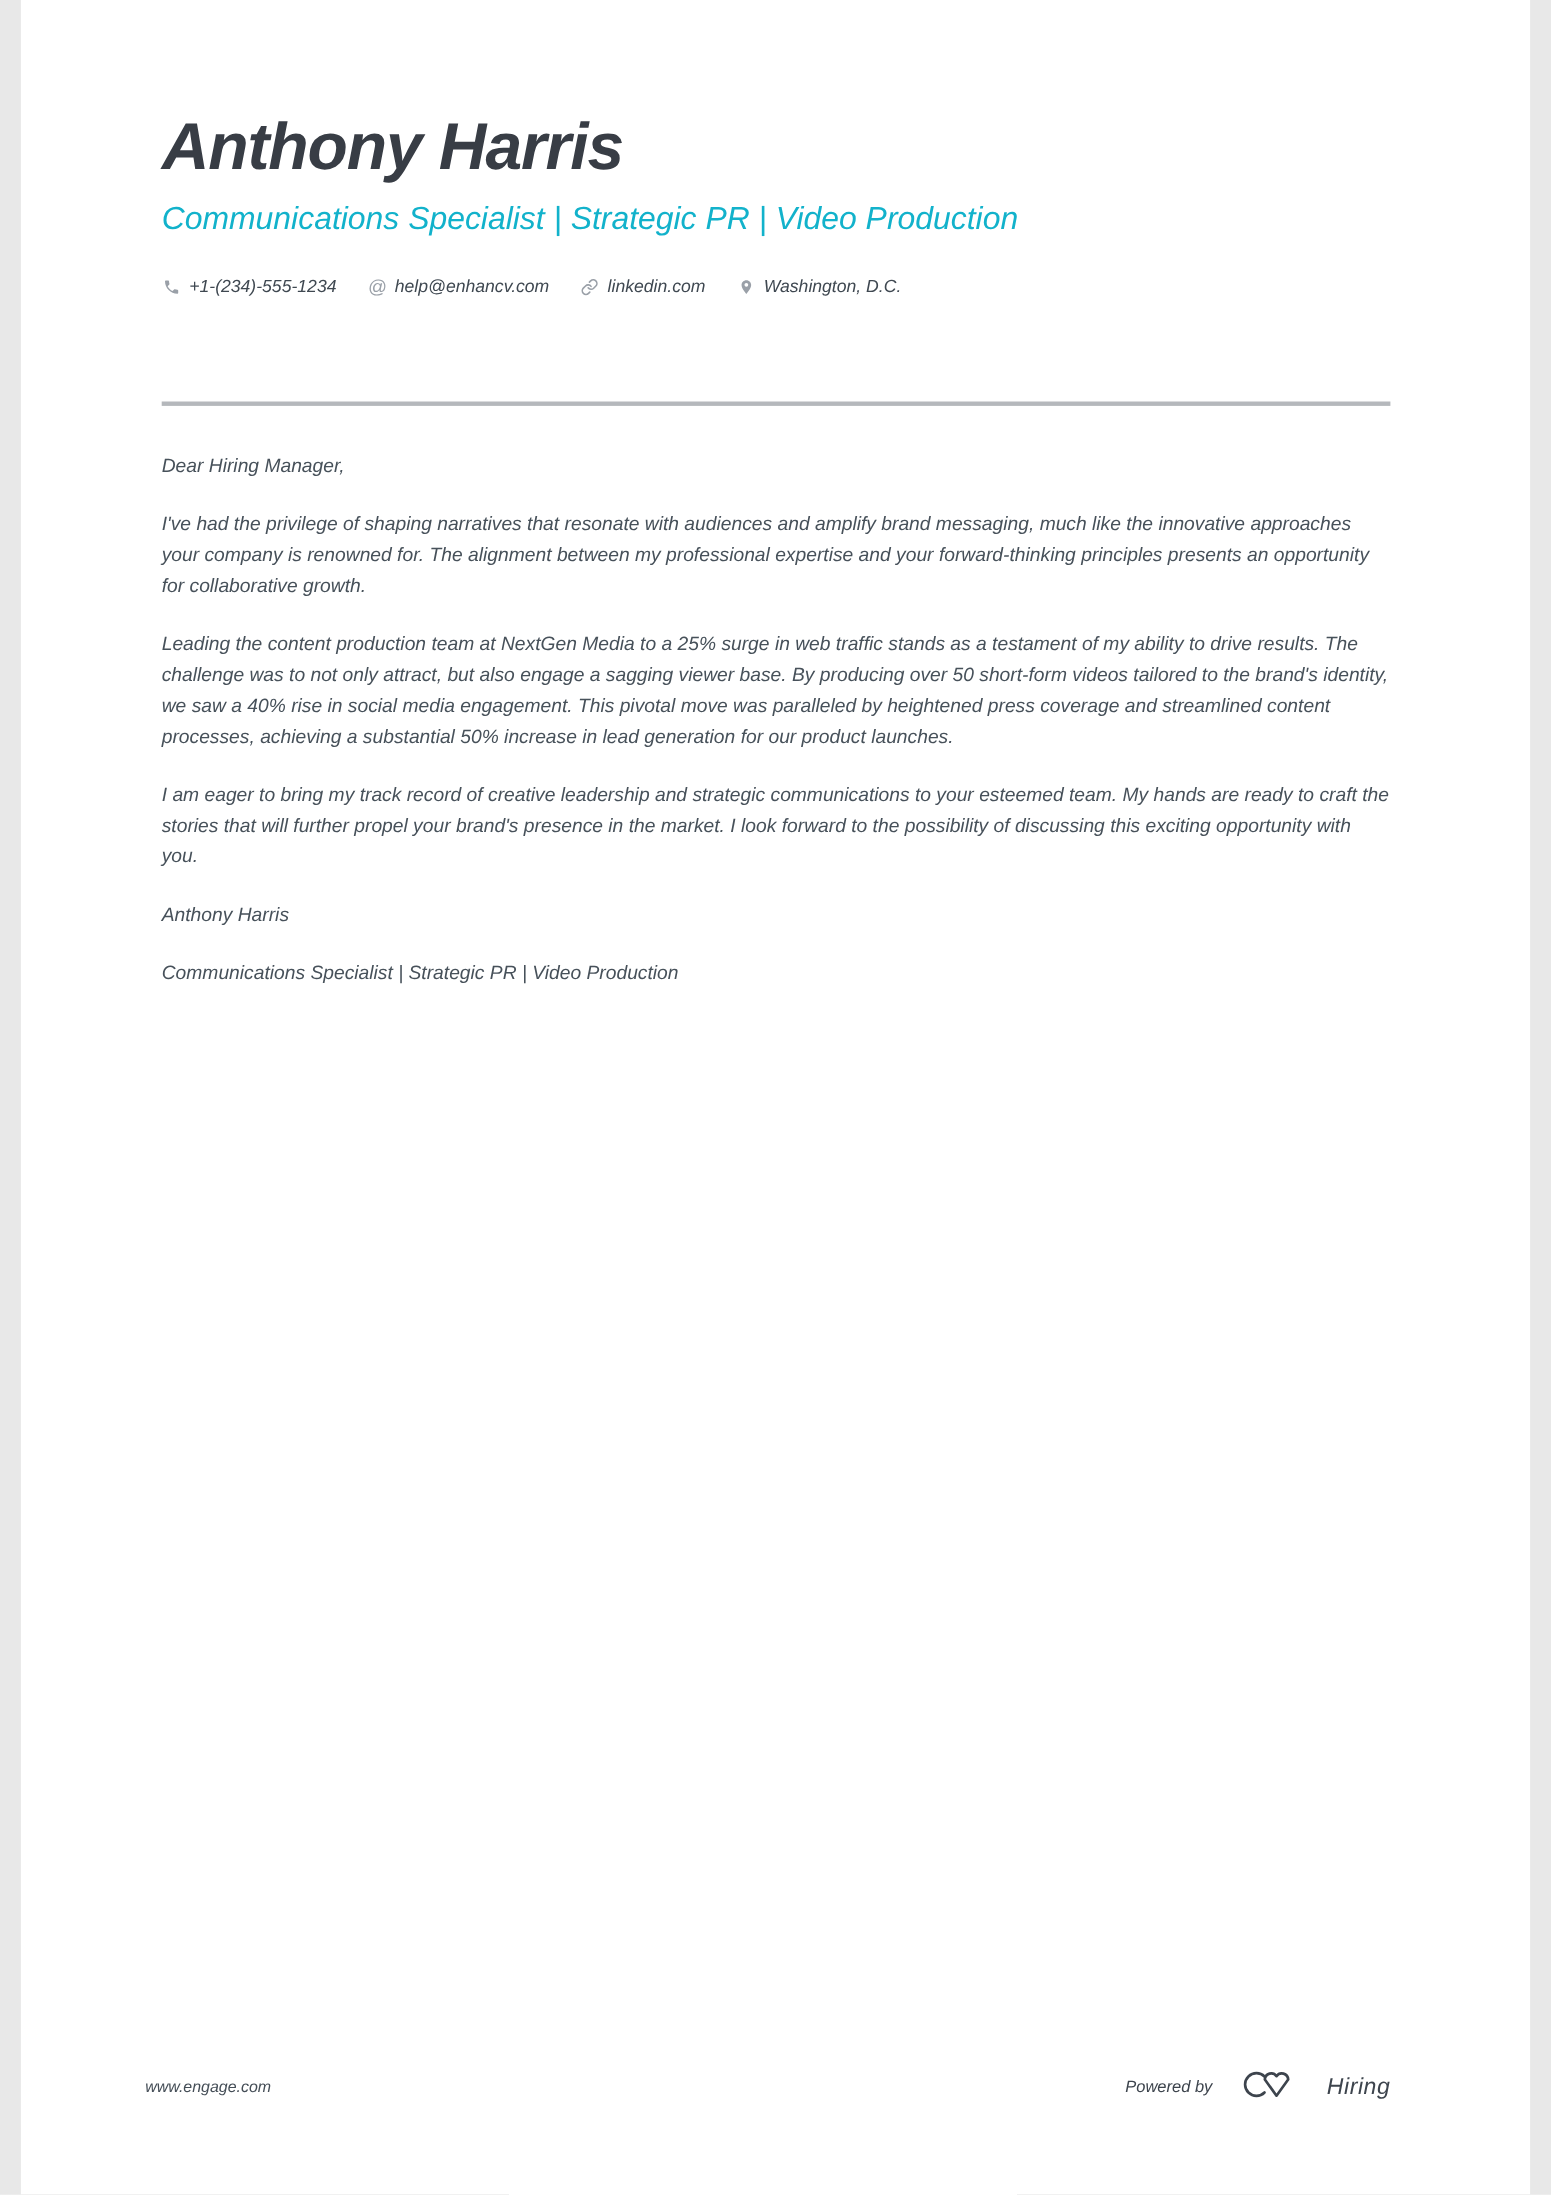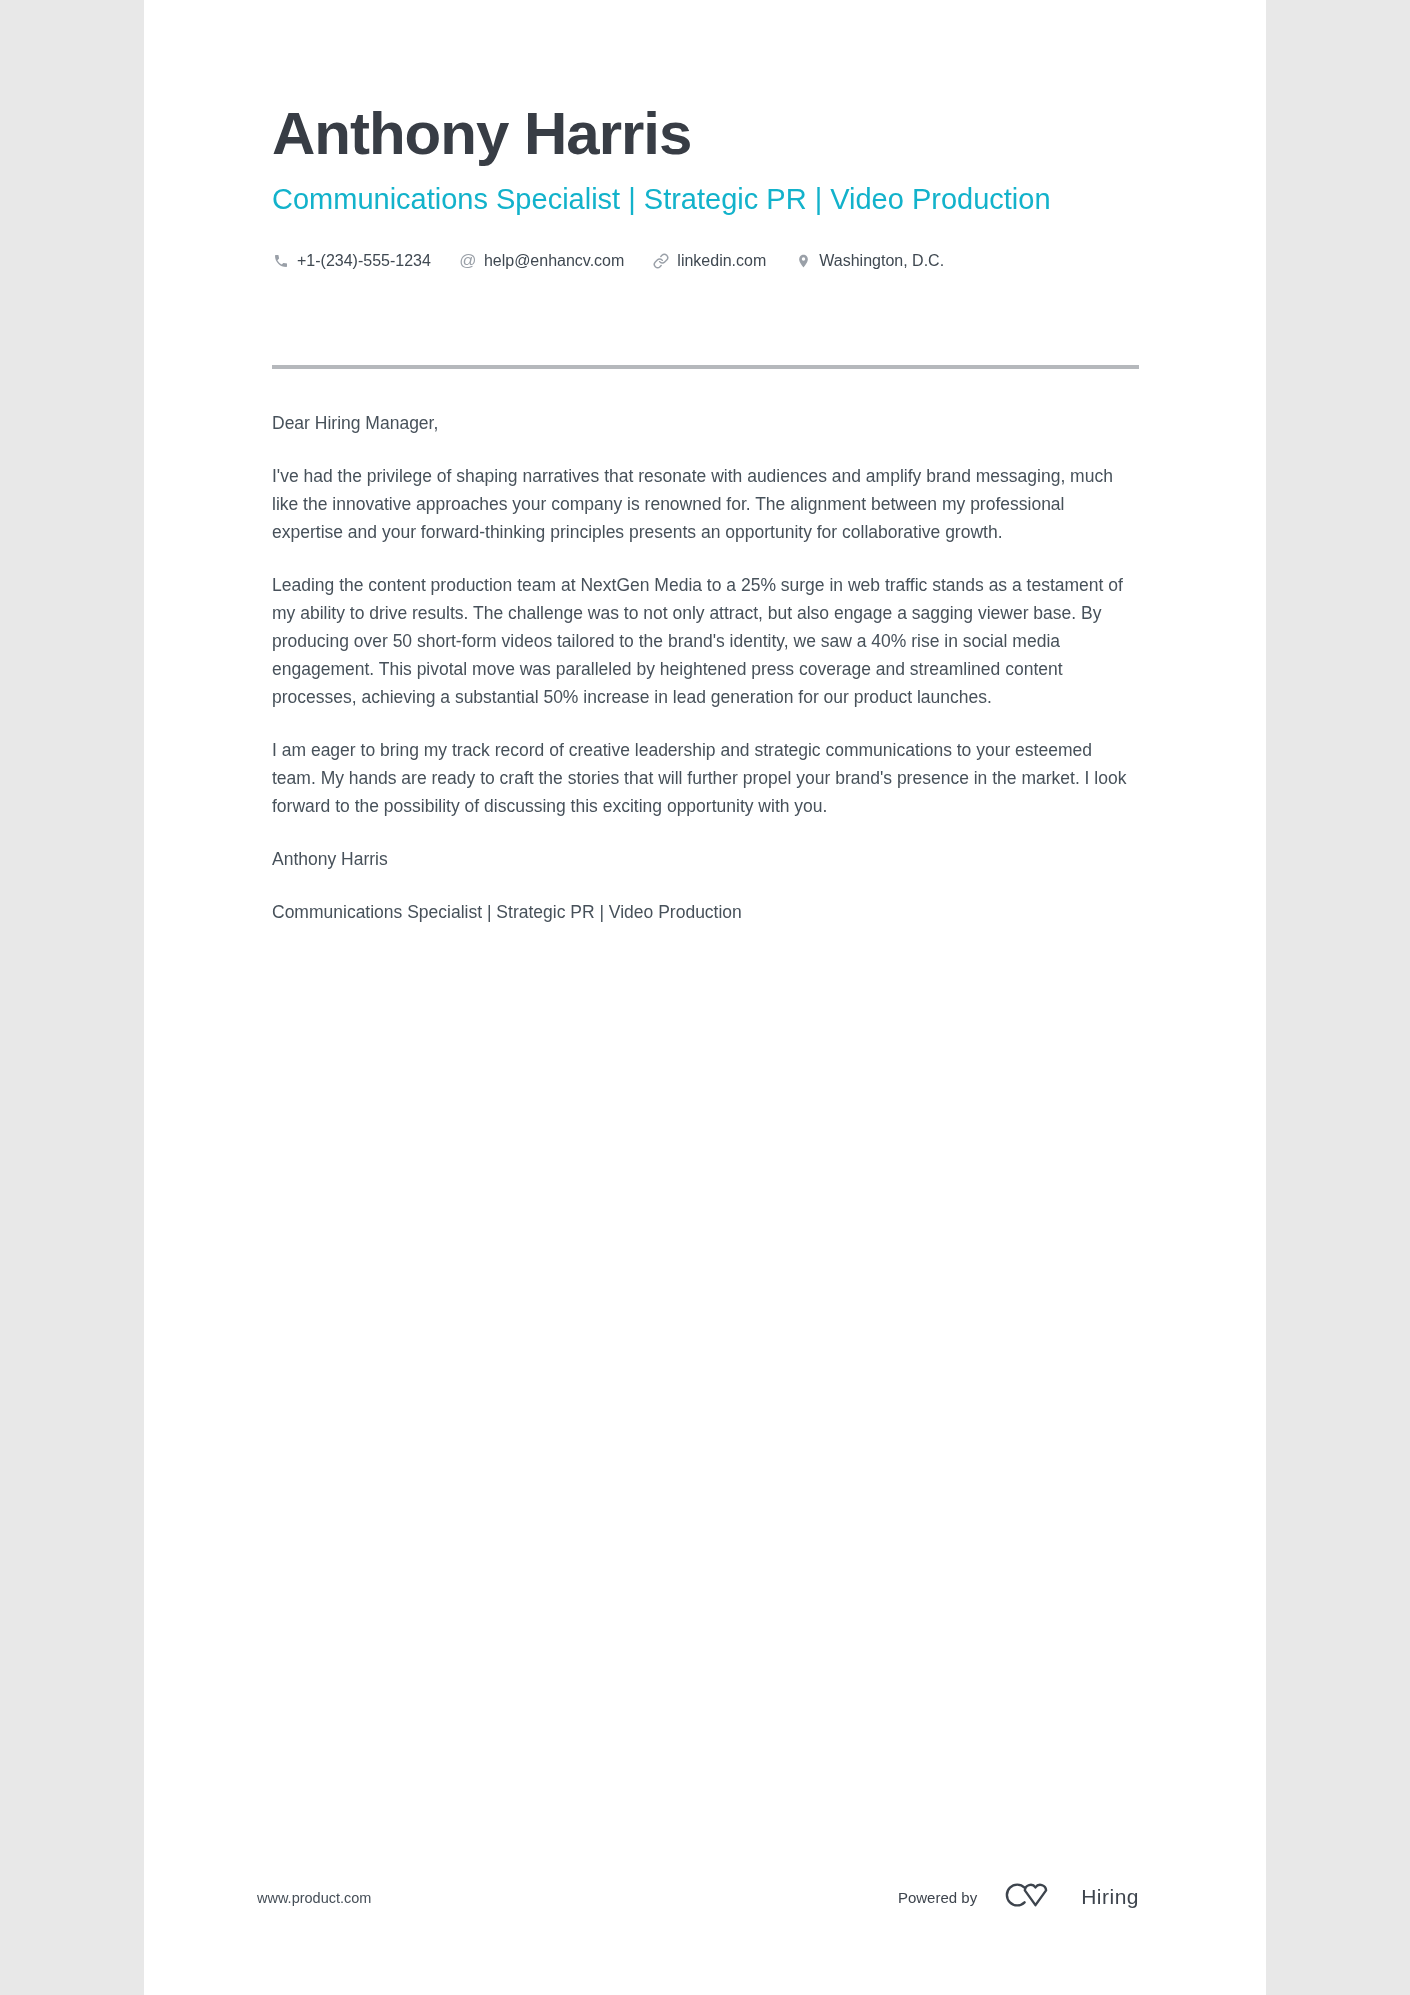--- a/index.html
+++ b/index.html
@@ -1,22 +1,23 @@
 <!DOCTYPE html>
 <html style="--accent: #12b2cb; --heading: #383d45; --body_text: #47515a; --contact_text: #3f4851; --icon_gray: #9aa0a8; --section_label: #6f757e; --rule: #b5b8bc; --footer_text: #454e57; --brand_dark: #3d444d;"><head>
 <meta charset="utf-8">
 <style>
   html,body{margin:0;padding:0;background:#e8e8e8;}
   .page{
     position:relative;
-    width:1122px;height:1995px;
+    width:1372px;height:1995px;
     margin:0 auto;
     background:#ffffff;
     overflow:hidden;
     font-family:"Liberation Sans", sans-serif;
+    font-style:italic;
     -webkit-font-smoothing:antialiased;
   }
   
   .header{position:absolute;left:128px;right:127px;top:104px;}
   .name{
     margin:0;font-size:60px;line-height:60px;font-weight:700;
     letter-spacing:-1px;color:var(--heading,#383d45);
   }
   .headline{
     margin-top:21px;font-size:29px;line-height:29px;font-weight:400;
@@ -113,21 +114,21 @@
 
   <main class="letter">
     <p>Dear Hiring Manager,</p>
     <p>I've had the privilege of shaping narratives that resonate with audiences and amplify brand messaging, much like the innovative approaches your company is renowned for. The alignment between my professional expertise and your forward-thinking principles presents an opportunity for collaborative growth.</p>
     <p>Leading the content production team at NextGen Media to a 25% surge in web traffic stands as a testament of my ability to drive results. The challenge was to not only attract, but also engage a sagging viewer base. By producing over 50 short-form videos tailored to the brand's identity, we saw a 40% rise in social media engagement. This pivotal move was paralleled by heightened press coverage and streamlined content processes, achieving a substantial 50% increase in lead generation for our product launches.</p>
     <p>I am eager to bring my track record of creative leadership and strategic communications to your esteemed team. My hands are ready to craft the stories that will further propel your brand's presence in the market. I look forward to the possibility of discussing this exciting opportunity with you.</p>
     <p>Anthony Harris</p>
     <p>Communications Specialist | Strategic PR | Video Production</p>
   </main>
 
-  <a class="footer-left">www.product.com</a>
+  <a class="footer-left">www.engage.com</a>
 
   <div class="footer-right">
     <span class="powered-by">Powered by</span>
     <span class="brand-logo">
       <svg width="48" height="28" viewBox="0 0 52 30" fill="none" stroke="currentColor" stroke-width="2.6" stroke-linecap="round" stroke-linejoin="round">
         <path d="M21.2 7.1 A11.2 11.2 0 1 0 21.2 22.9"></path>
         <path d="M21.5 10 L33 26 L44.5 10 A6.3 6.3 0 0 0 33 6.8 A6.3 6.3 0 0 0 21.5 10 Z"></path>
       </svg>
     </span>
     <span class="brand-word">Hiring</span>

